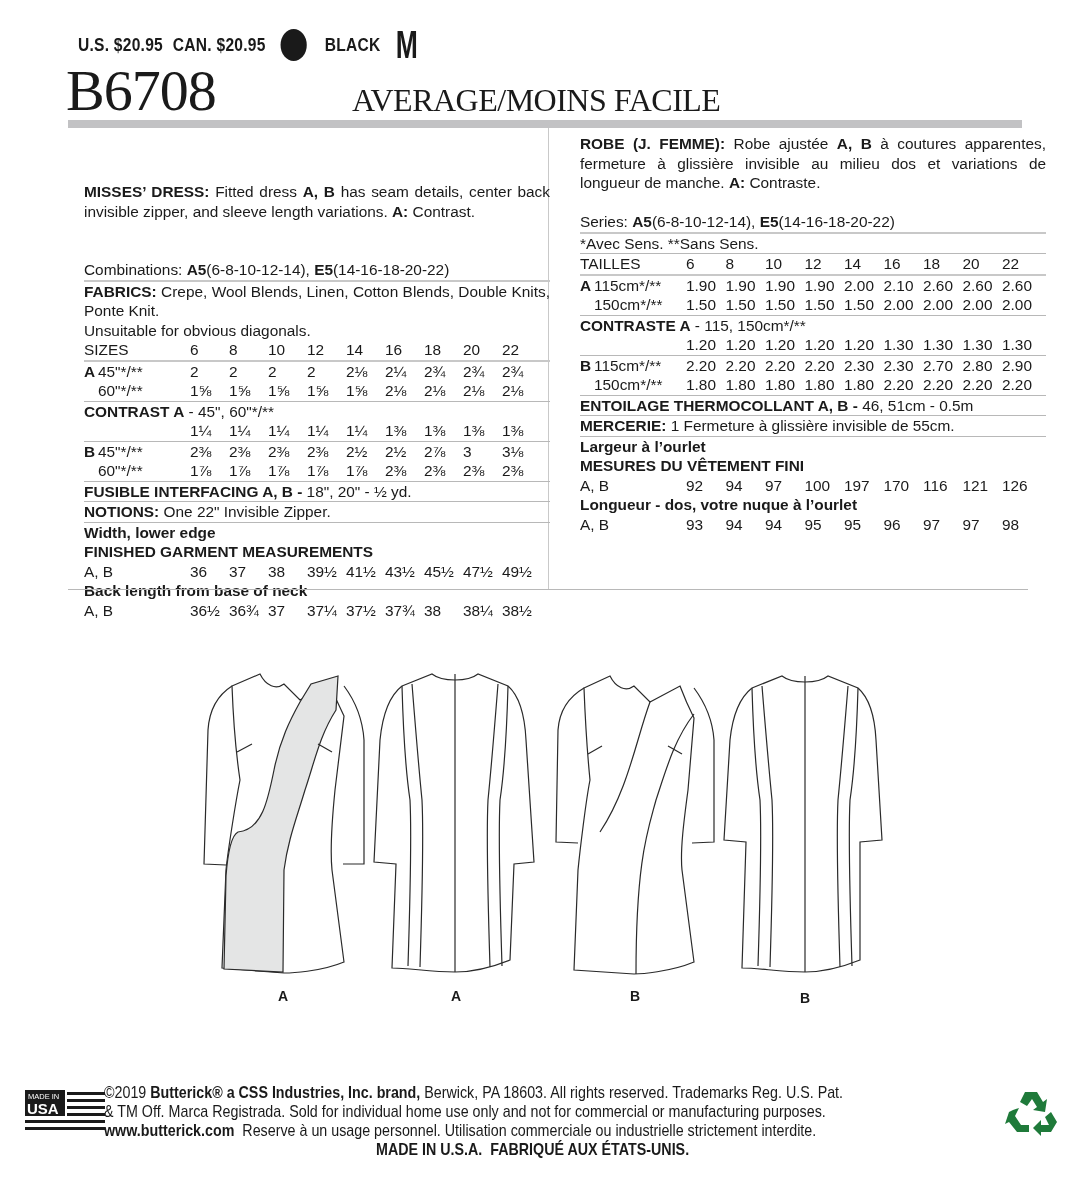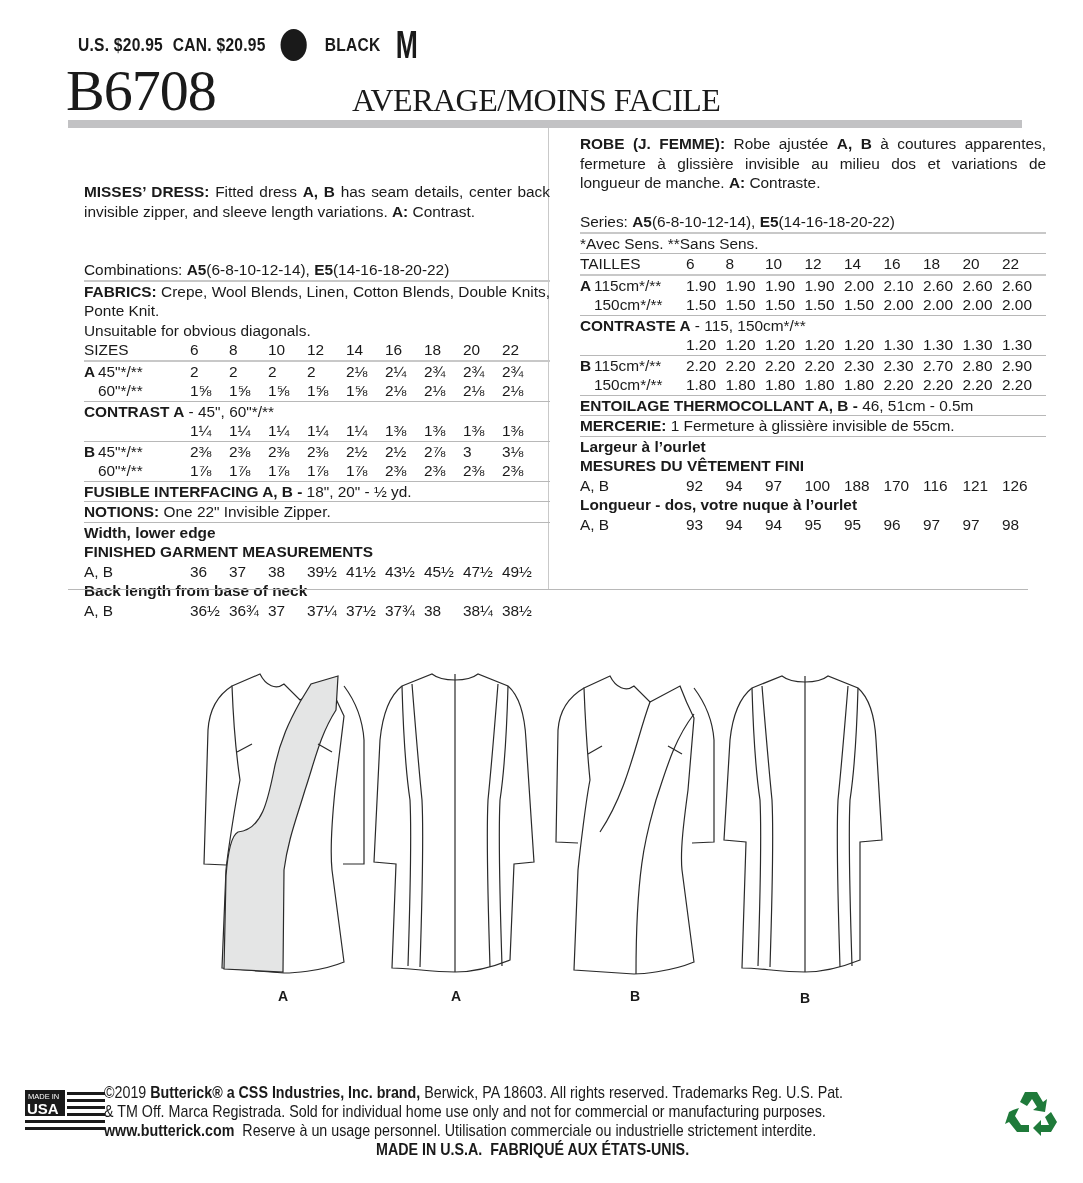--- a/index.html
+++ b/index.html
@@ -252,21 +252,21 @@
   <div class="hr"><span class="b">ENTOILAGE THERMOCOLLANT A, B -</span><span> 46, 51cm - 0.5m</span></div>
   <div class="hr"><span class="b">MERCERIE:</span><span> 1 Fermeture à glissière invisible de 55cm.</span></div>
   <div class="b">Largeur à l’ourlet</div>
   <div class="b">MESURES DU VÊTEMENT FINI</div>
   <div class="row rowfr" id="fr-width">
       <span class="lbl">A, B</span>
       <span class="v">92</span>
       <span class="v">94</span>
       <span class="v">97</span>
       <span class="v">100</span>
-      <span class="v">188</span>
+      <span class="v">197</span>
       <span class="v">170</span>
       <span class="v">116</span>
       <span class="v">121</span>
       <span class="v">126</span>
     </div>
   <div class="b">Longueur - dos, votre nuque à l’ourlet</div>
   <div class="row rowfr" id="fr-length">
       <span class="lbl">A, B</span>
       <span class="v">93</span>
       <span class="v">94</span>

